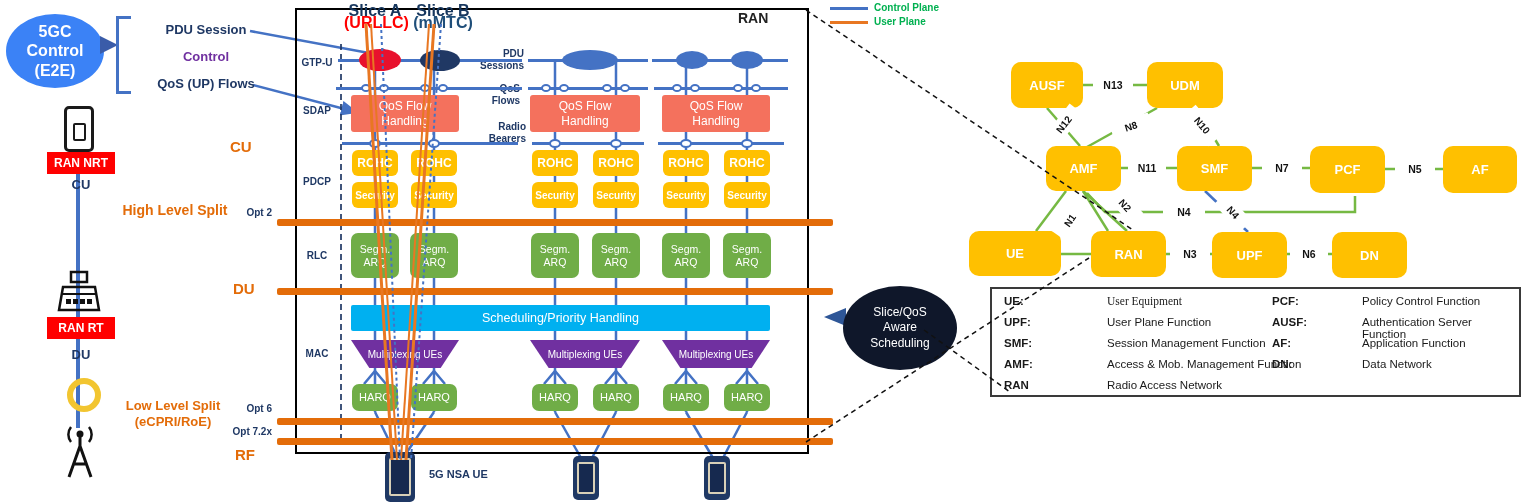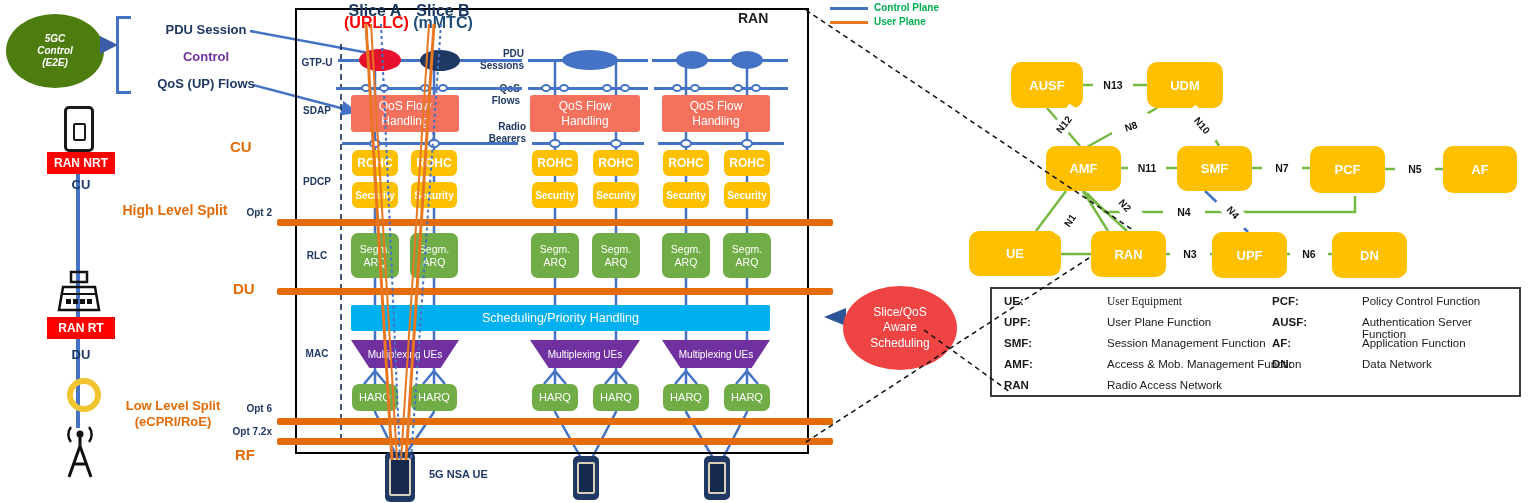--- a/index.html
+++ b/index.html
@@ -4,21 +4,21 @@
 <style>
   html,body{margin:0;padding:0;background:#fff;}
   .stage{position:relative;width:1536px;height:503px;background:#fff;overflow:hidden;
          font-family:"Liberation Sans",sans-serif;}
   .abs{position:absolute;}
   .pre{white-space:pre-line;}
   .ctr{display:flex;align-items:center;justify-content:center;text-align:center;}
   svg.layer{position:absolute;left:0;top:0;width:1536px;height:503px;pointer-events:none;}
 
   
-  .cloud{background:#4d7c0f;border-radius:50%;color:#fff;font-size:10px;font-weight:bold;line-height:1.2;font-style:italic;}
+  .cloud{background:#3b82f6;border-radius:50%;color:#fff;font-size:16px;font-weight:bold;line-height:1.2;}
   .cloud-tail{width:0;height:0;border-top:9px solid transparent;border-bottom:9px solid transparent;border-left:18px solid #3A5CA9;}
   .bracket{border-left:3px solid #4472C4;border-top:3px solid #4472C4;border-bottom:3px solid #4472C4;width:12px;}
   .navylbl{color:#1F3864;font-weight:bold;font-size:13px;text-align:center;}
   .purplelbl{color:#7030A0;font-weight:bold;font-size:13px;text-align:center;}
   .redbox{background:#FF0000;color:#fff;font-weight:bold;font-size:12px;}
   .orangetxt{color:#E36C09;font-weight:bold;}
   .phone-outline{border:3px solid #1a1a1a;border-radius:5px;background:#fff;}
   .ring{border:6px solid #F2C530;border-radius:50%;background:transparent;}
 
   
@@ -40,21 +40,21 @@
   .trap{background:#7030A0;color:#fff;font-size:10px;clip-path:polygon(0 0,100% 0,83% 100%,17% 100%);}
   .schedbar{background:#00B0F0;border-radius:2px;color:#fff;font-size:12.5px;}
   .phone{background:#1F3864;border-radius:5px;}
   .phone .scr{position:absolute;left:4px;right:4px;top:6px;bottom:6px;border:2px solid #D8D0B8;border-radius:2px;background:#16294F;}
   .uelbl{color:#1F3864;font-weight:bold;font-size:11px;}
 
   
   .planelbl{color:#00B050;font-weight:bold;font-size:10px;}
 
   
-  .callout{background:#ef4444;border-radius:50%;color:#fff;font-size:12px;line-height:1.3;}
+  .callout{background:#0f172a;border-radius:50%;color:#fff;font-size:12px;line-height:1.3;}
   .callout-tail{width:0;height:0;border-top:9px solid transparent;border-bottom:9px solid transparent;border-right:22px solid #2E5697;}
 
   
   .nbox{background:#FFC000;border-radius:10px;color:#fff;font-weight:bold;font-size:13px;}
   .ifl{background:#fff;color:#111;font-weight:bold;font-size:10.5px;}
   .ifr{background:#fff;color:#111;font-weight:bold;font-size:10px;}
 
   
   .gloss{background:#fff;border:2px solid #3a3a3a;}
   .gtxt{color:#1a1a1a;font-size:11.5px;}

